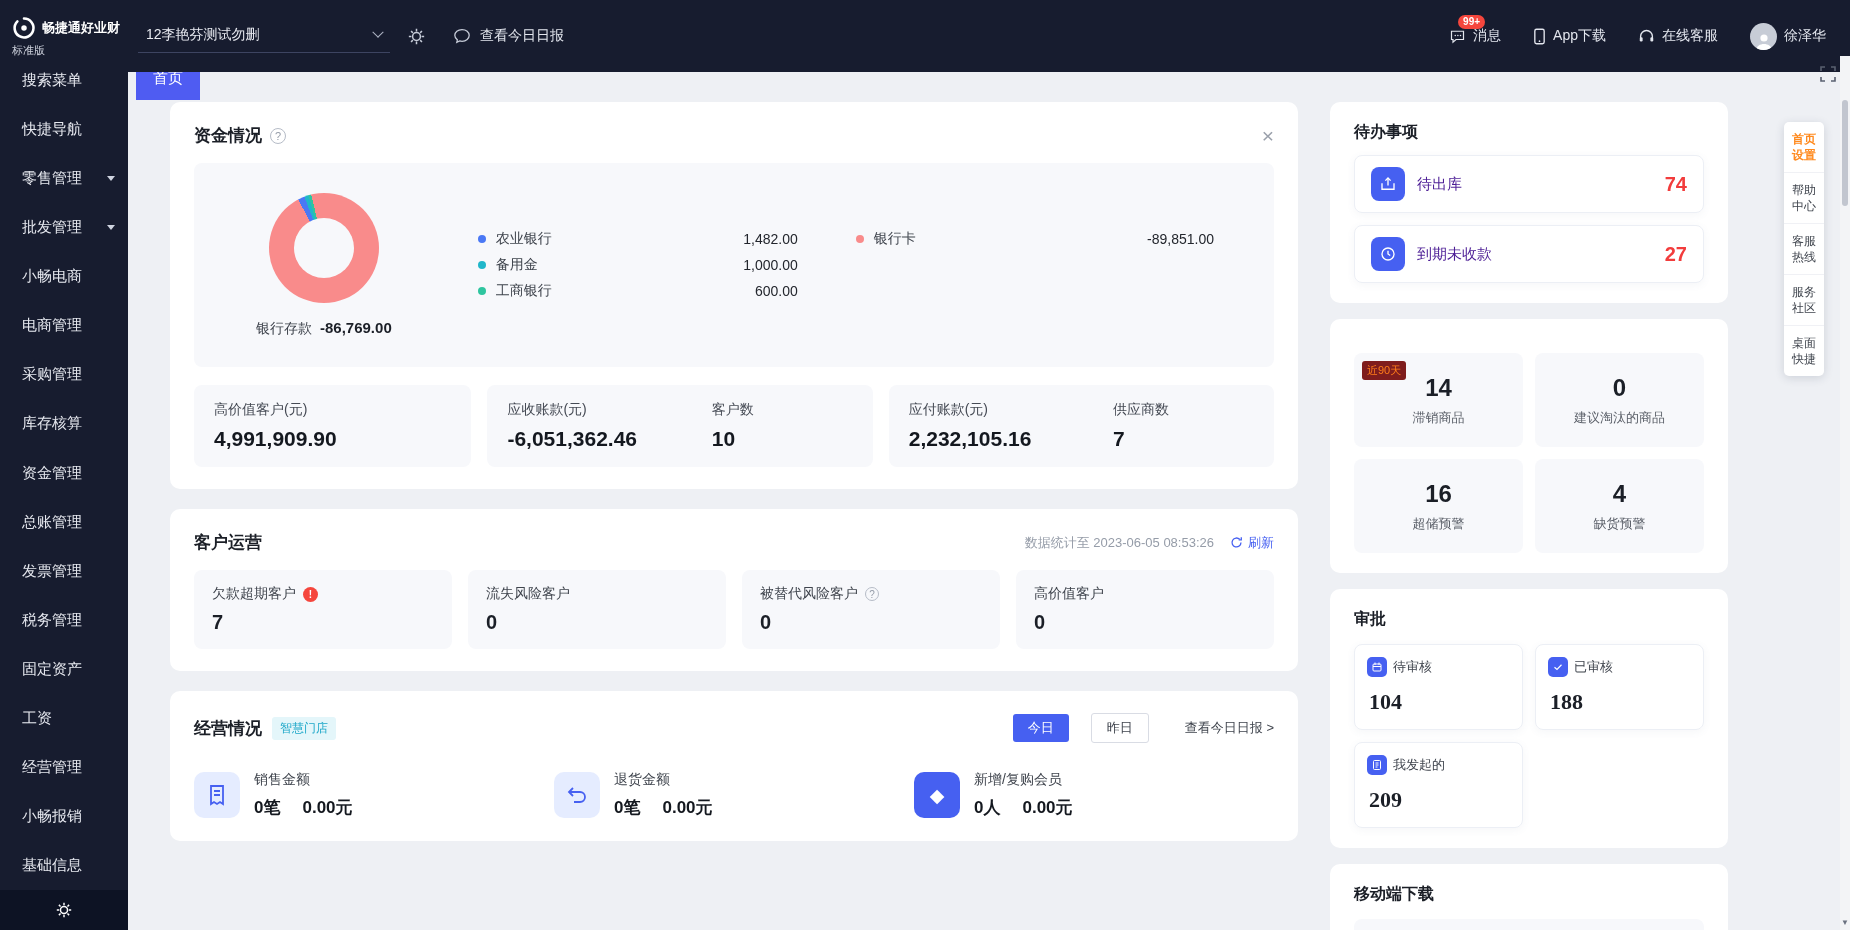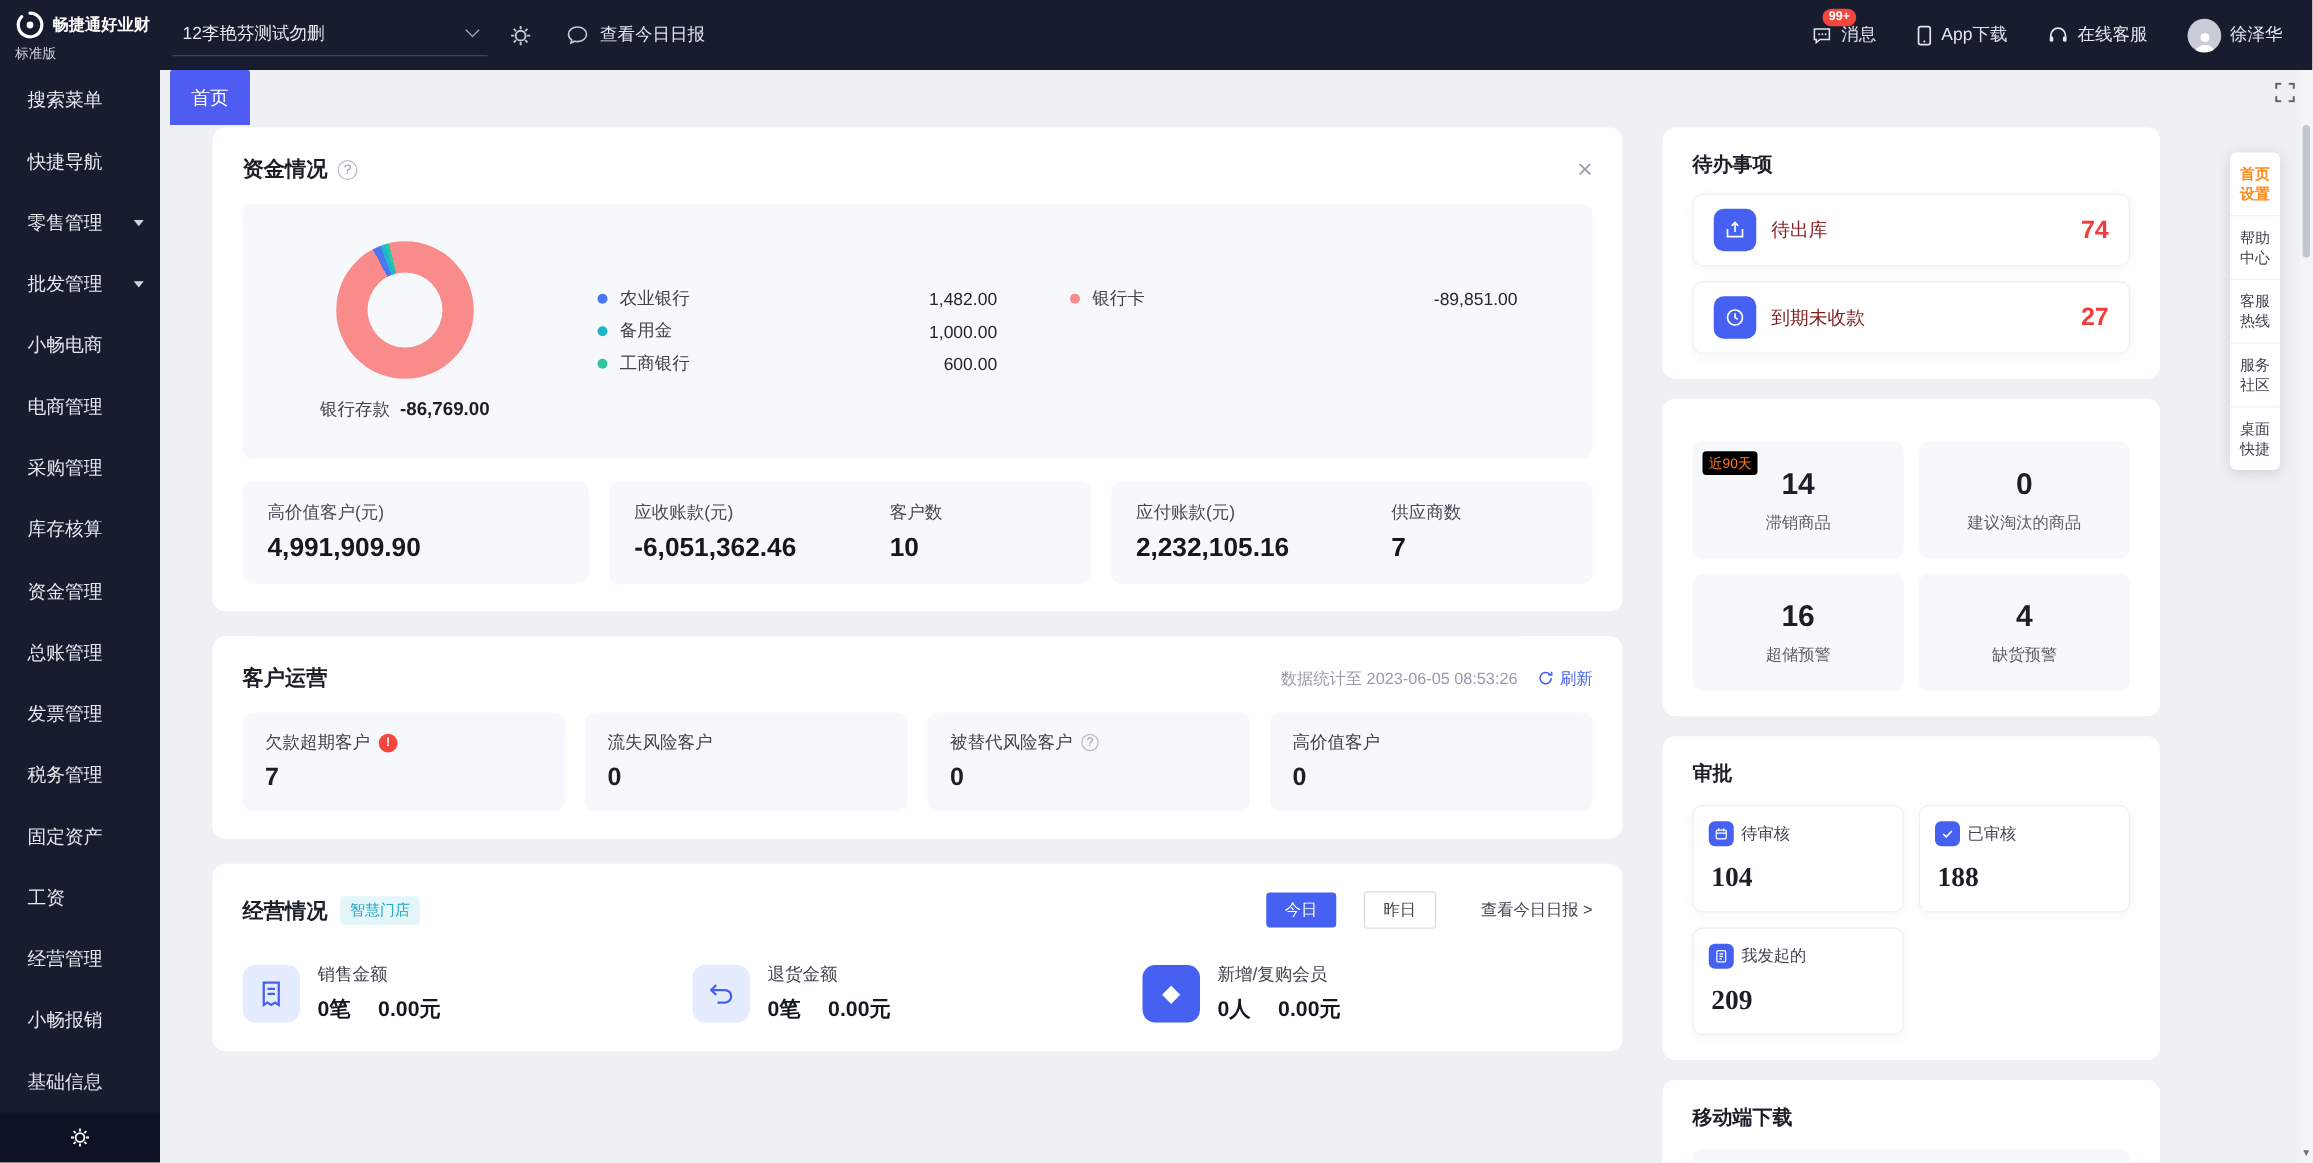--- a/index.html
+++ b/index.html
@@ -1,21 +1,21 @@
 <!DOCTYPE html>
 <html><head>
 <meta charset="utf-8">
 <style>
 *{margin:0;padding:0;box-sizing:border-box;}
 html,body{width:1850px;height:930px;}
 body{font-family:"Liberation Sans","DejaVu Sans",sans-serif;background:#eef0f4;position:relative;overflow:hidden;color:#1b1f27;}
 button{font-family:inherit;border:none;background:none;cursor:pointer;color:inherit;}
 
 
-.topbar{position:absolute;top:0;left:0;right:0;height:56px;background:#171c2f;display:flex;align-items:center;z-index:7;}
+.topbar{position:absolute;top:0;left:0;right:0;height:72px;background:#171c2f;display:flex;align-items:center;z-index:7;}
 .logo-area{width:128px;padding:7px 8px 6px 12px;color:#fff;flex:none;}
 .logo-row{display:flex;align-items:center;gap:6px;}
 .logo-title{font-size:13px;font-weight:700;white-space:nowrap;}
 .logo-sub{font-size:11px;color:#cdd1dc;margin-top:3px;}
 .company-select{margin-left:10px;width:252px;display:flex;align-items:center;color:#e8eaf1;font-size:14px;padding:7px 8px 8px;border-bottom:1px solid #3d4461;cursor:pointer;}
 .chev{margin-left:auto;width:8px;height:8px;border-right:1.5px solid #aeb4c4;border-bottom:1.5px solid #aeb4c4;transform:rotate(45deg) translate(-2px,-2px);}
 .icon-btn{margin-left:18px;display:flex;align-items:center;}
 .demo-link{margin-left:28px;display:flex;align-items:center;gap:9px;color:#e3e6ee;font-size:14px;cursor:pointer;}
 .top-spacer{flex:1;}
 .top-item{position:relative;display:flex;align-items:center;gap:7px;color:#e3e6ee;font-size:14px;margin-right:32px;cursor:pointer;}
@@ -91,26 +91,26 @@
 .bicon.solid{background:#4660f1;color:#fff;font-size:19px;}
 .bl{font-size:14px;color:#3f444d;}
 .bvals{margin-top:7px;display:flex;gap:22px;align-items:baseline;}
 .bvals b{font-size:17px;color:#14181f;}
 
 
 .rcard{background:#fff;border-radius:10px;padding:20px 24px;}
 .todo-item{margin-top:12px;border:1px solid #eceff5;box-shadow:0 2px 8px rgba(90,100,130,.06);border-radius:8px;padding:11px 16px;display:flex;align-items:center;cursor:pointer;}
 .todo-item:first-of-type{margin-top:14px;}
 .ticon-sq{width:34px;height:34px;border-radius:8px;background:#4660f1;display:flex;align-items:center;justify-content:center;flex:none;}
-.todo-label{margin-left:12px;font-size:15px;color:#7f1d1d;}
+.todo-label{margin-left:12px;font-size:15px;color:#4c1d95;}
 .todo-val{margin-left:auto;font-size:20px;font-weight:700;color:#f23c3c;}
 
 .warn-grid{margin-top:14px;display:grid;grid-template-columns:1fr 1fr;gap:12px;}
 .wbox{position:relative;background:#f7f8fb;border-radius:8px;height:94px;display:flex;flex-direction:column;align-items:center;justify-content:center;cursor:pointer;}
-.wtag{position:absolute;top:8px;left:8px;font-size:11px;color:#ff7d1a;background:#000000;border-radius:3px;padding:2px 5px;}
+.wtag{position:absolute;top:8px;left:8px;font-size:11px;color:#ff7d1a;background:#7f1d1d;border-radius:3px;padding:2px 5px;}
 .wval{font-size:24px;font-weight:700;}
 .wlabel{margin-top:7px;font-size:13px;color:#5a5f68;}
 
 .appr-grid{margin-top:14px;display:grid;grid-template-columns:repeat(2,1fr);gap:12px;font-family:Liberation Serif, serif;}
 .abox{border:1px solid #eceff5;box-shadow:0 2px 8px rgba(90,100,130,.06);border-radius:8px;padding:12px 10px 14px 12px;cursor:pointer;}
 .ahead{display:flex;align-items:center;gap:6px;font-size:13px;color:#3f444d;white-space:nowrap;}
 .aicon{width:20px;height:20px;border-radius:5px;background:#4660f1;display:flex;align-items:center;justify-content:center;flex:none;}
 .aval{margin-top:12px;font-size:22px;font-weight:700;padding-left:2px;}
 
 .mobile-box{margin-top:14px;height:70px;background:#f7f8fb;border-radius:8px;}

